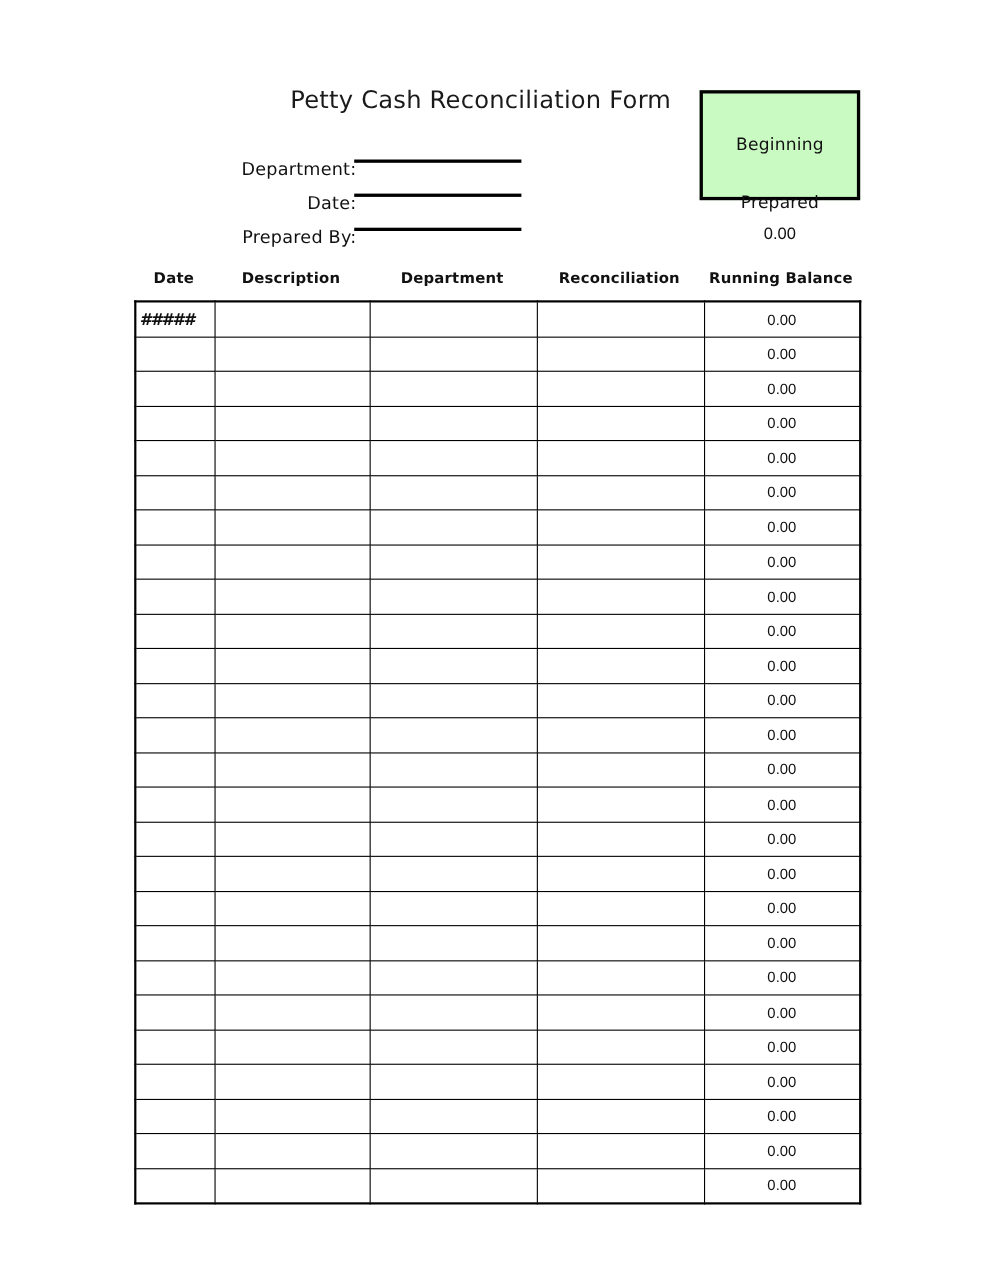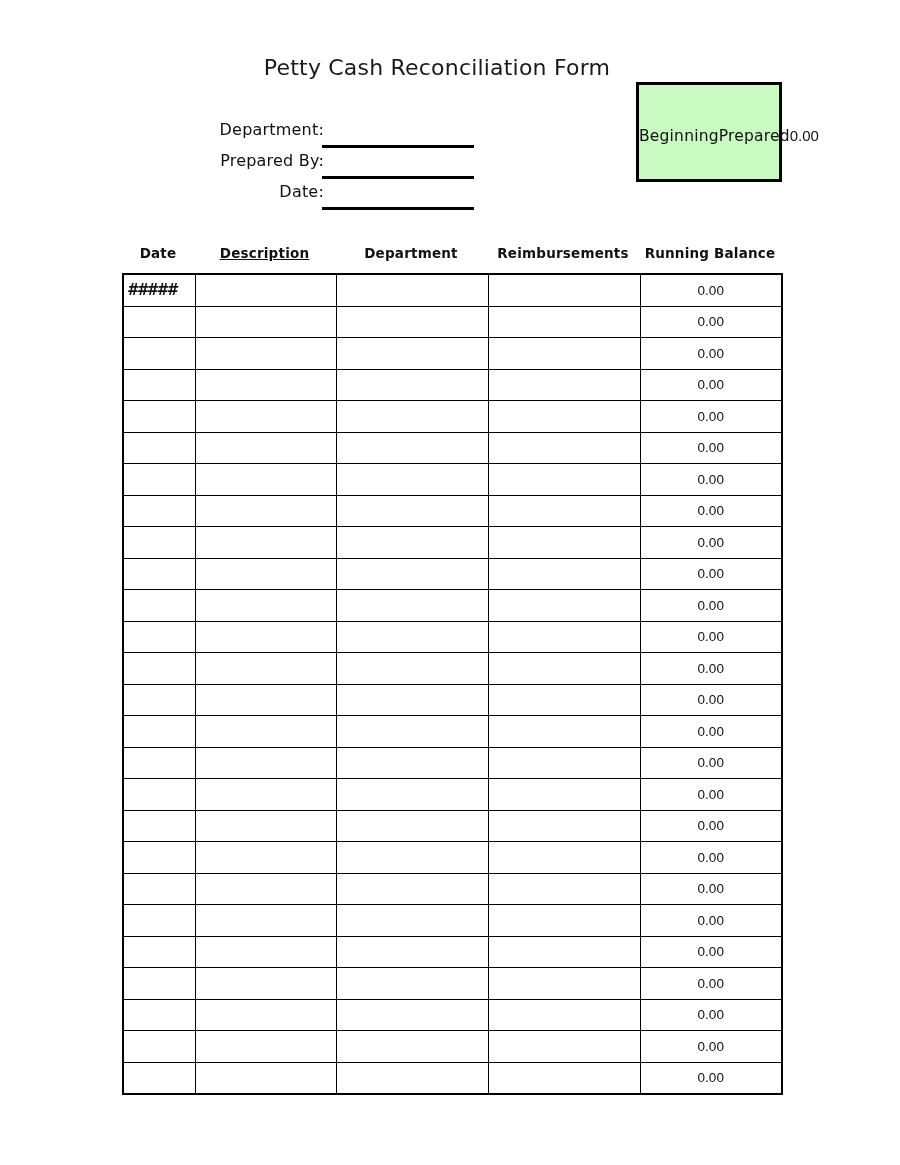--- a/index.html
+++ b/index.html
@@ -13,20 +13,21 @@
     position: relative;
     font-family: "DejaVu Sans", sans-serif;
     -webkit-font-smoothing: antialiased;
   }
 
   
   .hand {
     font-family: "DejaVu Sans", sans-serif;
     font-weight: 400;
     letter-spacing: 0.2px;
+    margin-top: 24px;
   }
   .hand-bold {
     font-family: "DejaVu Sans", sans-serif;
     font-weight: 700;
     letter-spacing: 0.2px;
   }
 
   
   #form-title {
     position: absolute;
@@ -42,21 +43,21 @@
   #beginning-balance-box {
     position: absolute;
     left: 636px;
     top: 82px;
     width: 146px;
     height: 100px;
     box-sizing: border-box;
     border: 3px solid #000000;
     background: #c9fac2;
     display: flex;
-    flex-direction: row;
+    flex-direction: column;
     align-items: center;
     justify-content: flex-start;
     padding-top: 8px;
   }
   #beginning-balance-box .bb-line {
     font-size: 15.5px;
     line-height: 29px;
     color: #111111;
   }
   #beginning-balance-box .bb-amount {
@@ -135,21 +136,21 @@
     text-align: left;
     padding-left: 3px;
     letter-spacing: -0.5px;
   }
   #ledger-table td.cell-balance {
     text-align: center;
   }
 
   
   .w-date    { width: 72px;  }
-  .w-desc    { width: 141px; text-decoration: underline; }
+  .w-desc    { width: 141px; }
   .w-purch   { width: 152px; }
   .w-reimb   { width: 152px; }
   .w-balance { width: 142px; }
 </style>
 </head>
 <body>
 
 <div id="form-title" class="hand">Petty Cash Reconciliation Form</div>
 
 <div id="beginning-balance-box">
@@ -159,38 +160,38 @@
 </div>
 
 <div id="meta-fields">
 
   <div class="meta-row">
     <span class="meta-label hand">Department:</span>
     <span class="meta-rule"></span>
   </div>
 
   <div class="meta-row">
-    <span class="meta-label hand">Prepared By:</span>
+    <span class="meta-label hand">Date:</span>
     <span class="meta-rule"></span>
   </div>
 
   <div class="meta-row">
-    <span class="meta-label hand">Date:</span>
+    <span class="meta-label hand">Prepared By:</span>
     <span class="meta-rule"></span>
   </div>
 
 </div>
 
 <div id="ledger">
 
   <div id="ledger-head">
     <div class="col w-date hand-bold">Date</div>
     <div class="col w-desc hand-bold">Description</div>
     <div class="col w-purch hand-bold">Department</div>
-    <div class="col w-reimb hand-bold">Reimbursements</div>
+    <div class="col w-reimb hand-bold">Reconciliation</div>
     <div class="col w-balance hand-bold">Running Balance</div>
   </div>
 
   <table id="ledger-table">
     <colgroup>
       <col class="w-date">
         <col class="w-desc">
         <col class="w-purch">
       <col class="w-reimb">
         <col class="w-balance">

